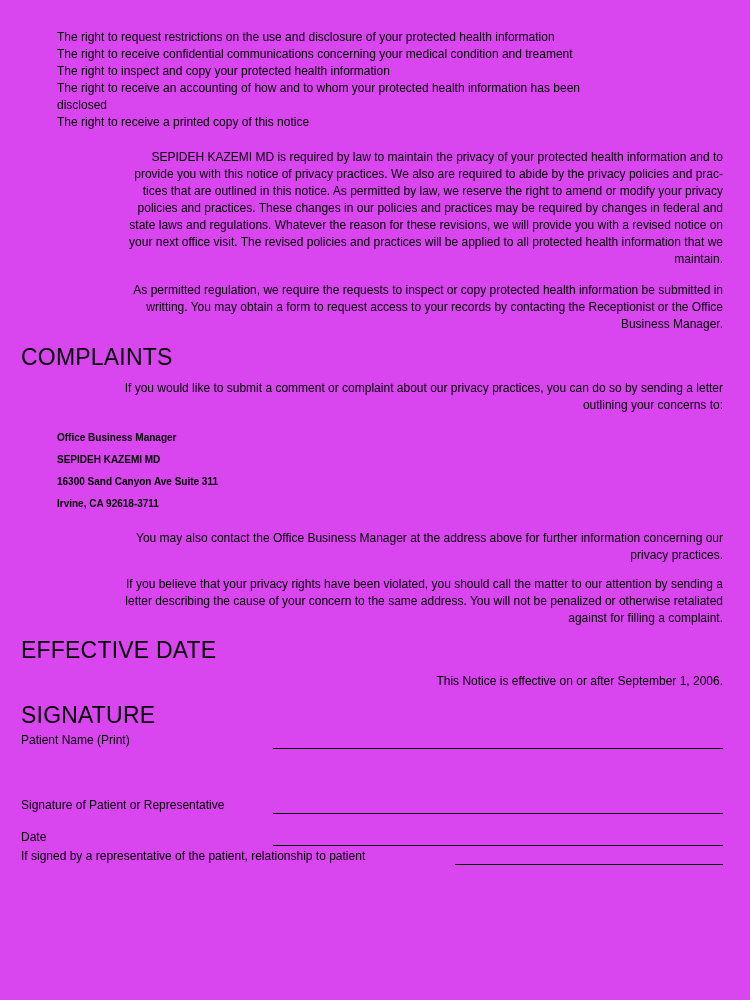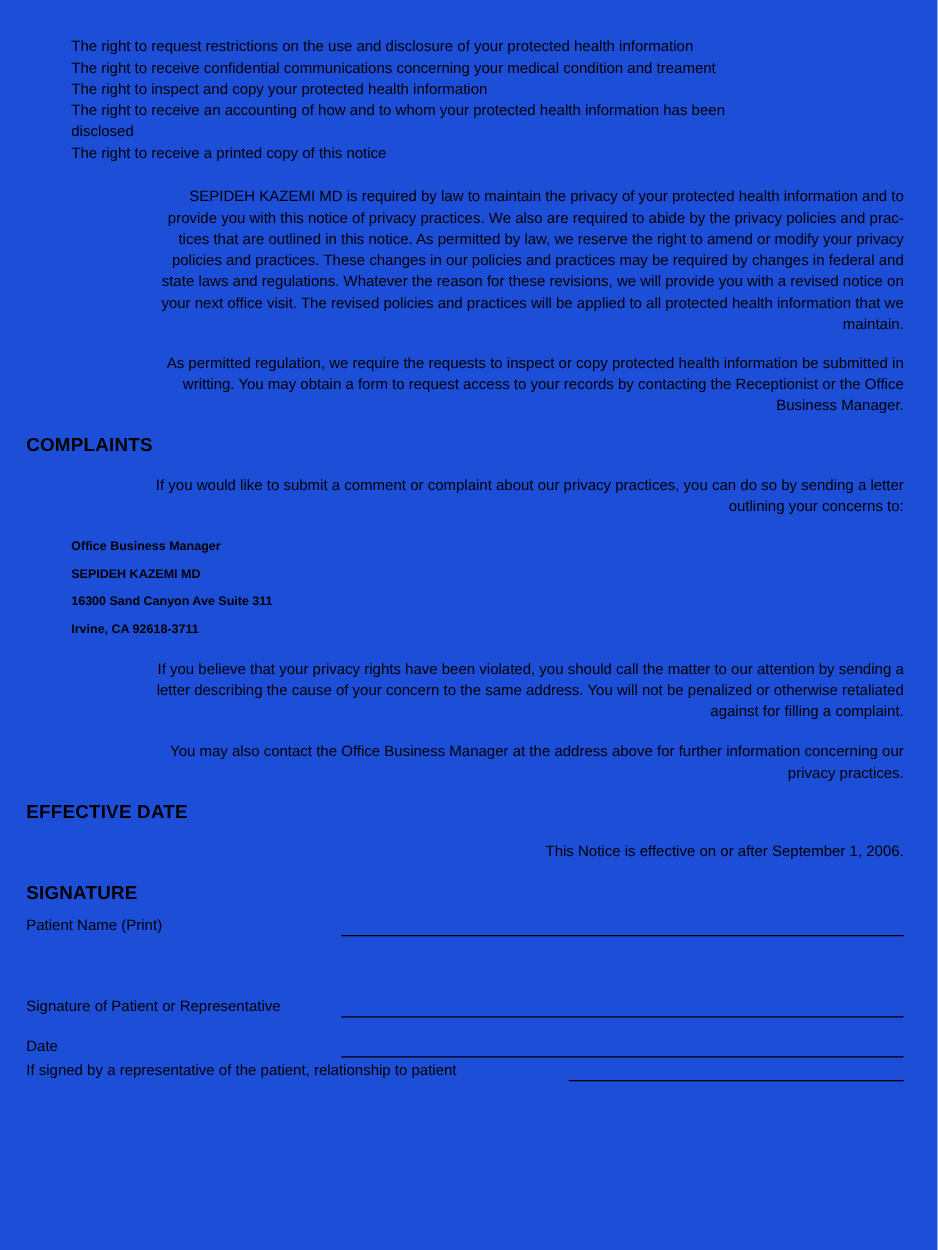--- a/index.html
+++ b/index.html
@@ -2,35 +2,35 @@
 <html><head>
 <meta charset="utf-8">
 <style>
   html, body { margin: 0; padding: 0; background: #ffffff; }
   .page {
     position: relative;
     width: 750px;
     height: 1000px;
     box-sizing: border-box;
     padding: 29px 27px 0 21px;
-    background: #1d4ed8;
+    background: #d946ef;
     color: #000000;
     font-family: "Liberation Sans", sans-serif;
     font-size: 12px;
     line-height: 17px;
     overflow: hidden;
   }
   .rights-list { margin-left: 36px; }
   .rights-item { white-space: pre; }
   .para { margin: 14px 0 0 0; white-space: pre; text-align: right; }
   .p-intro1 { margin-top: 18px; }
   .p-intro2 { margin-top: 14px; }
   .heading {
-    font-weight: bold;
-    font-size: 15px;
+    font-weight: normal;
+    font-size: 23px;
     line-height: 20px;
     letter-spacing: 0.2px;
     margin: 14px 0 0 0;
     white-space: pre;
   }
   .h-complaints { margin-top: 14px; }
   .p-complaints1 { margin-top: 13px; }
   .address-block {
     margin: 13px 0 0 36px;
     font-weight: bold;
@@ -87,26 +87,26 @@
   <div class="heading h-complaints">COMPLAINTS</div>
 
   <div class="para p-complaints1">If you would like to submit a comment or complaint about our privacy practices, you can do so by sending a letter
 outlining your concerns to:</div>
 
   <div class="address-block">Office Business Manager
 SEPIDEH KAZEMI MD
 16300 Sand Canyon Ave Suite 311
 Irvine, CA 92618-3711</div>
 
+  <div class="para p-complaints3">You may also contact the Office Business Manager at the address above for further information concerning our
+privacy practices.</div>
+
   <div class="para p-complaints2">If you believe that your privacy rights have been violated, you should call the matter to our attention by sending a
 letter describing the cause of your concern to the same address. You will not be penalized or otherwise retaliated
 against for filling a complaint.</div>
-
-  <div class="para p-complaints3">You may also contact the Office Business Manager at the address above for further information concerning our
-privacy practices.</div>
 
   <div class="heading h-effective">EFFECTIVE DATE</div>
 
   <div class="para p-effective">This Notice is effective on or after September 1, 2006.</div>
 
   <div class="heading h-signature">SIGNATURE</div>
 
   <div class="sig-row row-patient-name">
     <div class="sig-label sig-label-w">Patient Name (Print)</div>
     <div class="sig-line"></div>

